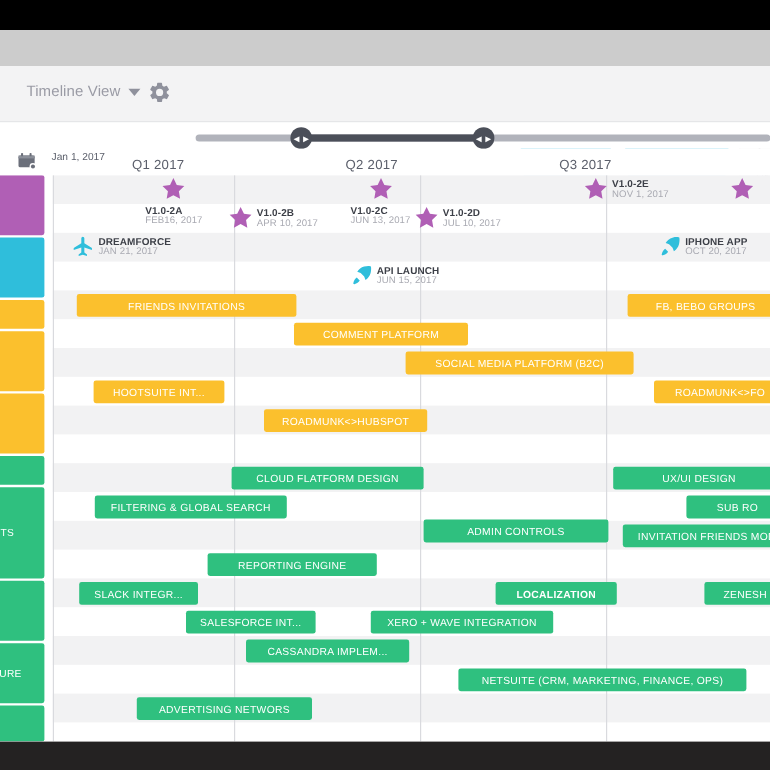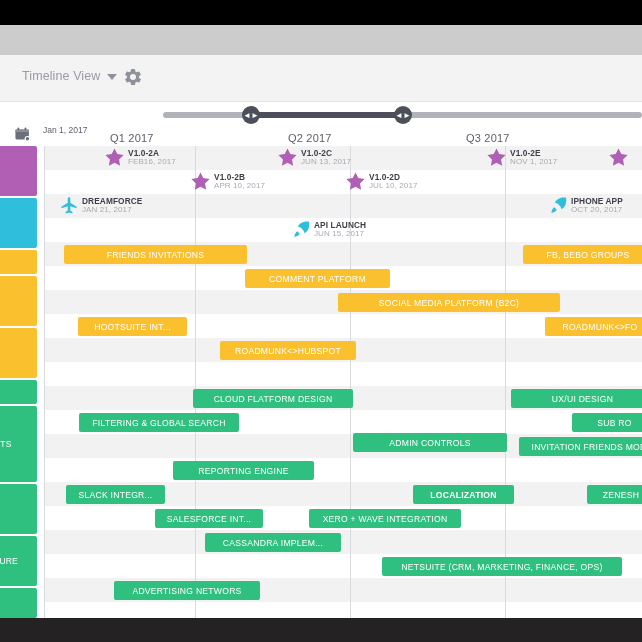--- a/index.html
+++ b/index.html
@@ -208,39 +208,39 @@
       </div>
       <div class="swatch" style="top: 338px; height: 50px; background: rgb(47, 192, 127);">
         <div class="swatch-label" style="top: 20px;">S</div>
       </div>
       <div class="swatch" style="top: 390px; height: 50px; background: rgb(47, 192, 127);">
         <div class="swatch-label" style="top: 20px;">TURE</div>
       </div>
       <div class="swatch" style="top: 442px; height: 30px; background: rgb(47, 192, 127);"></div>
     </div>
   <div id="items">
-      <div class="ms" style="left: 104px; top: 1px;">
+      <div class="ms" style="left: 121px; top: 1px; flex-direction: column;">
         <svg class="star" viewBox="0 0 24 24">
           <path fill="#b05fb5" d="M12 1.6l3.2 6.5 7.2 1-5.2 5.1 1.2 7.2L12 18l-6.4 3.4 1.2-7.2L1.6 9.1l7.2-1z"></path>
         </svg>
         <span class="ms-txt">
           <div class="ms-title">V1.0-2A</div>
           <div class="ms-date">FEB16, 2017</div>
         </span>
       </div>
       <div class="ms" style="left: 190px; top: 25px;">
         <svg class="star" viewBox="0 0 24 24">
           <path fill="#b05fb5" d="M12 1.6l3.2 6.5 7.2 1-5.2 5.1 1.2 7.2L12 18l-6.4 3.4 1.2-7.2L1.6 9.1l7.2-1z"></path>
         </svg>
         <span class="ms-txt">
           <div class="ms-title">V1.0-2B</div>
           <div class="ms-date">APR 10, 2017</div>
         </span>
       </div>
-      <div class="ms" style="left: 277px; top: 1px;">
+      <div class="ms" style="left: 292px; top: 1px; flex-direction: column;">
         <svg class="star" viewBox="0 0 24 24">
           <path fill="#b05fb5" d="M12 1.6l3.2 6.5 7.2 1-5.2 5.1 1.2 7.2L12 18l-6.4 3.4 1.2-7.2L1.6 9.1l7.2-1z"></path>
         </svg>
         <span class="ms-txt">
           <div class="ms-title">V1.0-2C</div>
           <div class="ms-date">JUN 13, 2017</div>
         </span>
       </div>
       <div class="ms" style="left: 345px; top: 25px;">
         <svg class="star" viewBox="0 0 24 24">
@@ -298,21 +298,21 @@
       </div>
       <div class="bar yellow" style="left: 64px; width: 183px; top: 99px;">
         <span>FRIENDS INVITATIONS</span>
       </div>
       <div class="bar yellow" style="left: 523px; width: 130px; top: 99px;">
         <span>FB, BEBO GROUPS</span>
       </div>
       <div class="bar yellow" style="left: 245px; width: 145px; top: 123px;">
         <span>COMMENT PLATFORM</span>
       </div>
-      <div class="bar yellow" style="left: 338px; width: 222px; top: 147px;">
+      <div class="bar yellow" style="left: 338px; width: 190px; top: 147px;">
         <span>SOCIAL MEDIA PLATFORM (B2C)</span>
       </div>
       <div class="bar yellow" style="left: 78px; width: 109px; top: 171px;">
         <span>HOOTSUITE INT...</span>
       </div>
       <div class="bar yellow" style="left: 545px; width: 110px; top: 171px;">
         <span>ROADMUNK&lt;&gt;FO</span>
       </div>
       <div class="bar yellow" style="left: 220px; width: 136px; top: 195px;">
         <span>ROADMUNK&lt;&gt;HUBSPOT</span>

